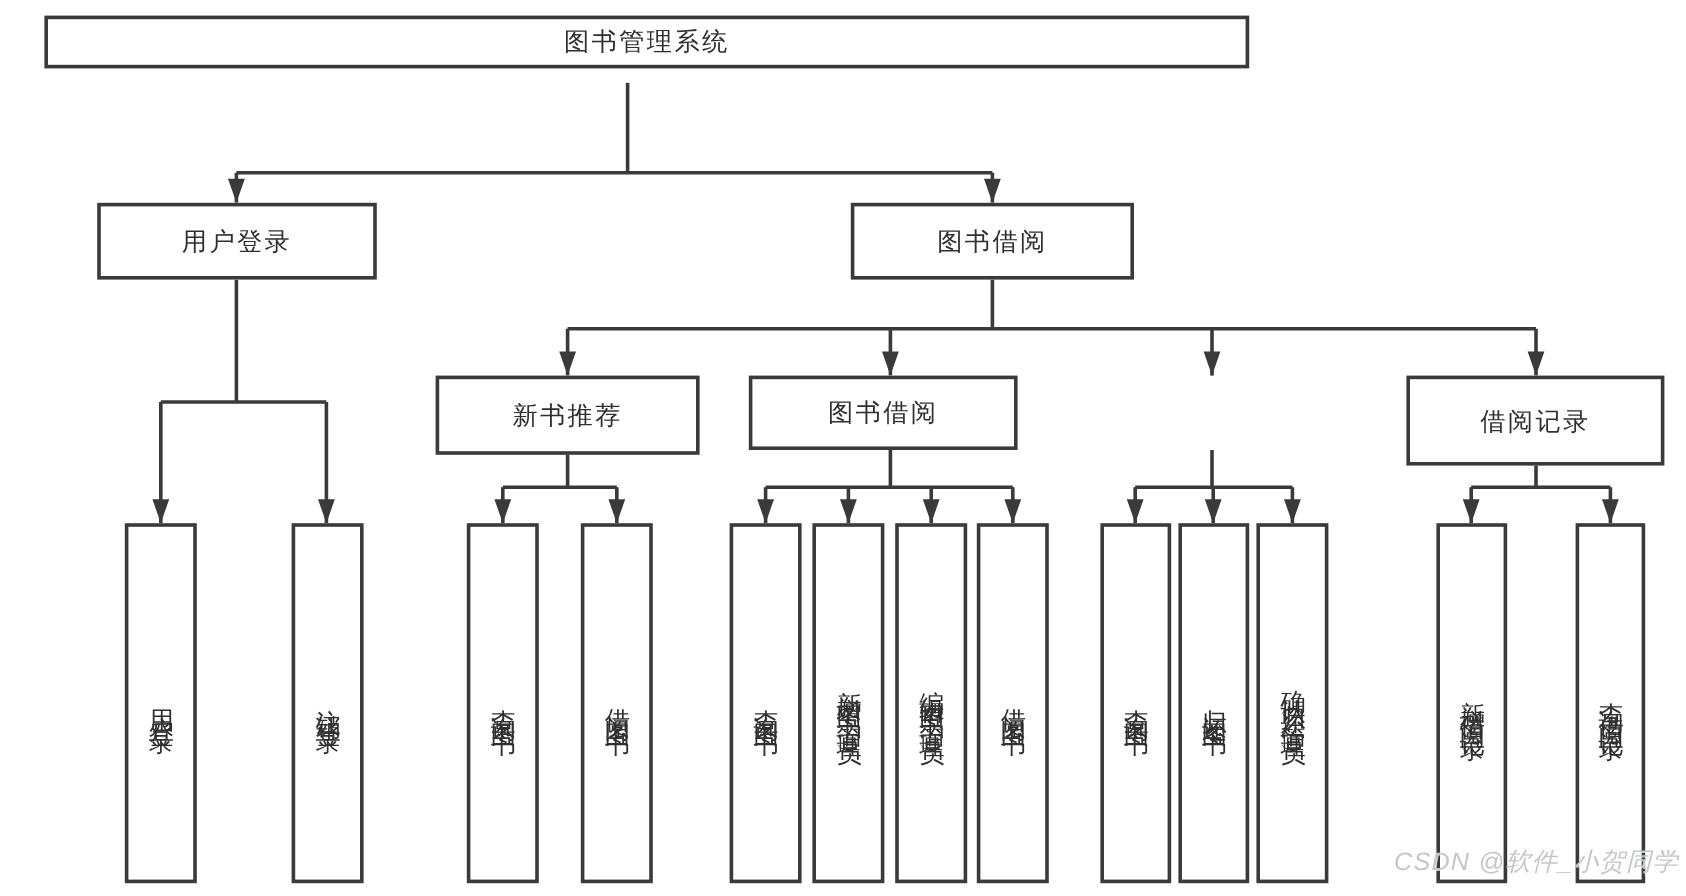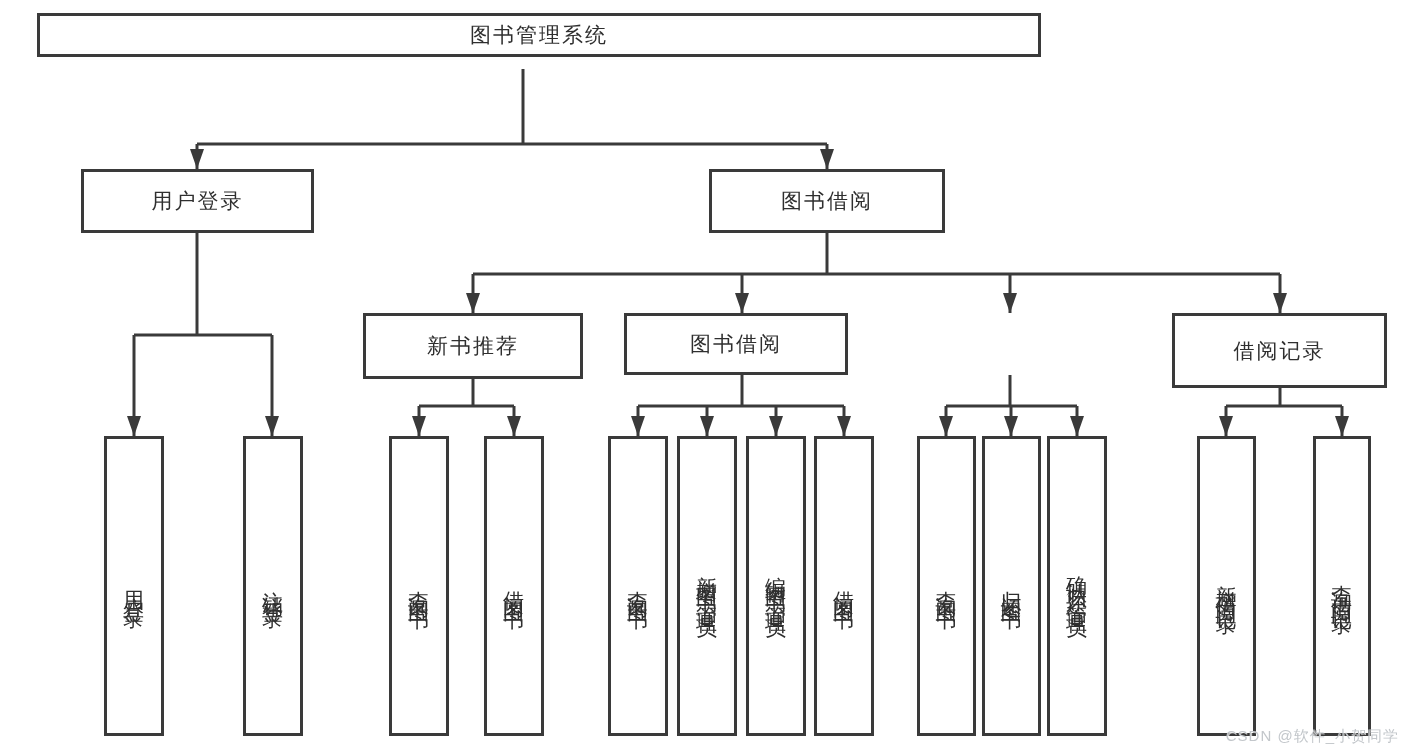--- a/index.html
+++ b/index.html
@@ -25,23 +25,24 @@
     color:var(--text);
   }
   .node .lbl{white-space:nowrap;}
   .h-node .lbl{font-size:21px;letter-spacing:2px;}
   .v-node .lbl{
     writing-mode:vertical-rl;
     font-size:21px;letter-spacing:6px;line-height:1;
     white-space:normal;
   }
   .watermark{
-    position:absolute;z-index:3;right:6px;top:727px;
-    font-size:15px;color:var(--watermark);letter-spacing:1px;
+    position:absolute;z-index:3;right:6px;top:704px;
+    font-size:21px;color:var(--watermark);letter-spacing:1px;
     text-shadow:1px 1px 0 rgba(255,255,255,0.7);
+    font-style:italic;
   }
 </style>
 </head>
 <body>
 
 <div class="stage">
 
   <svg class="wires" viewBox="0 0 1405 747">
     <defs>
       <marker id="arrow" viewBox="0 0 24 16" refX="22" refY="8" markerWidth="24" markerHeight="16" markerUnits="userSpaceOnUse" orient="auto">

